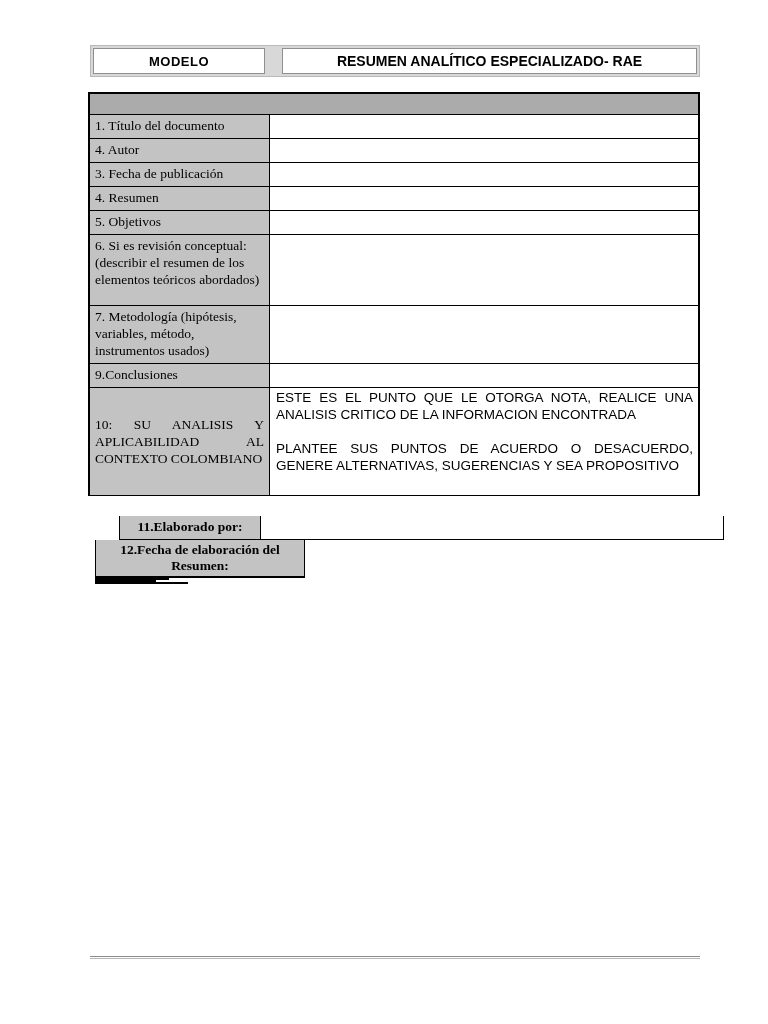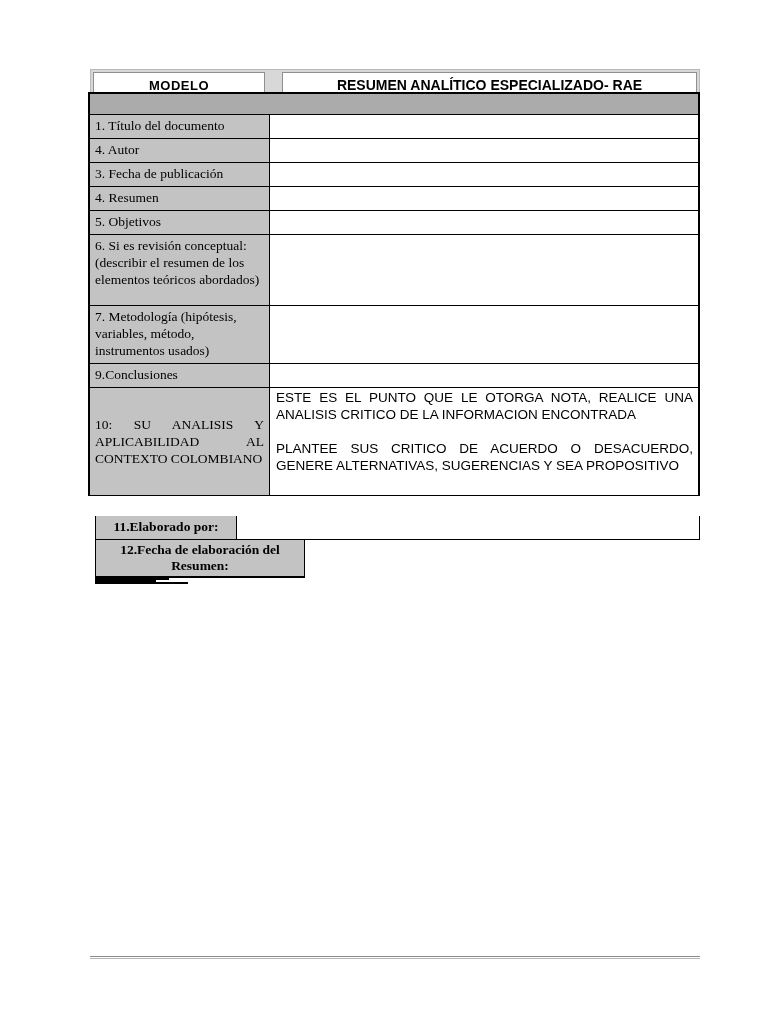--- a/index.html
+++ b/index.html
@@ -10,21 +10,21 @@
     color:#000;
     position:relative;
     overflow:hidden;
   }
   .page { position:absolute; inset:0; background:#fff; }
 
   
   .header-table {
     position:absolute; left:90px; top:45px; width:610px; height:32px;
     background:#d8d8d8; border:1px solid #b9b9b9;
-    display:flex; gap:17px; padding:2px;margin-top:24px;
+    display:flex; gap:17px; padding:2px;
   }
   .header-cell {
     background:#ffffff; border:1px solid #8f8f8f;
     display:flex; align-items:center; justify-content:center;
     font-family:"Liberation Sans", sans-serif; font-weight:bold;
   }
   .header-cell.left  { width:172px; font-size:13px; letter-spacing:0.5px; }
   .header-cell.right { flex:1; font-size:14px;align-items:center; }
 
   
@@ -51,21 +51,21 @@
 
   .value-cell.analysis {
     font-family:"Liberation Sans", sans-serif;
     font-size:13.5px; line-height:17px;
     padding:1px 5px 2px 6px; text-align:justify;
   }
   .value-cell.analysis p + p { margin-top:17px; }
 
   
   .sub-rows { position:absolute; left:95px; top:516px; }
-  .row11 { display:flex; width:605px; min-height:24px; }
+  .row11 { display:flex; width:605px; min-height:24px;margin-left:24px; }
   .label11 {
     width:142px; background:#c3c3c3;
     border:1px solid #000; border-top:none;
     font-weight:bold; font-size:13.5px; line-height:17px;
     padding:2px 4px; text-align:center;
   }
   .value11 {
     flex:1; background:#fff;
     border:1px solid #000; border-top:none; border-left:none;
   }
@@ -138,21 +138,21 @@
     <div class="row r24">
       <div class="label-cell">9.Conclusiones</div>
       <div class="value-cell"></div>
     </div>
     <div class="row r108">
       <div class="label-cell centered">
         <div class="justify-text">10: SU ANALISIS Y APLICABILIDAD AL CONTEXTO COLOMBIANO</div>
       </div>
       <div class="value-cell analysis">
         <p>ESTE ES EL PUNTO QUE LE OTORGA NOTA, REALICE UNA ANALISIS CRITICO DE LA INFORMACION ENCONTRADA</p>
-        <p>PLANTEE SUS CRITICO DE ACUERDO O DESACUERDO, GENERE ALTERNATIVAS, SUGERENCIAS Y SEA PROPOSITIVO</p>
+        <p>PLANTEE SUS PUNTOS DE ACUERDO O DESACUERDO, GENERE ALTERNATIVAS, SUGERENCIAS Y SEA PROPOSITIVO</p>
       </div>
     </div>
   </div>
 
   <div class="sub-rows">
     <div class="row11">
       <div class="label11">11.Elaborado por:</div>
       <div class="value11"></div>
     </div>
     <div class="row12">

